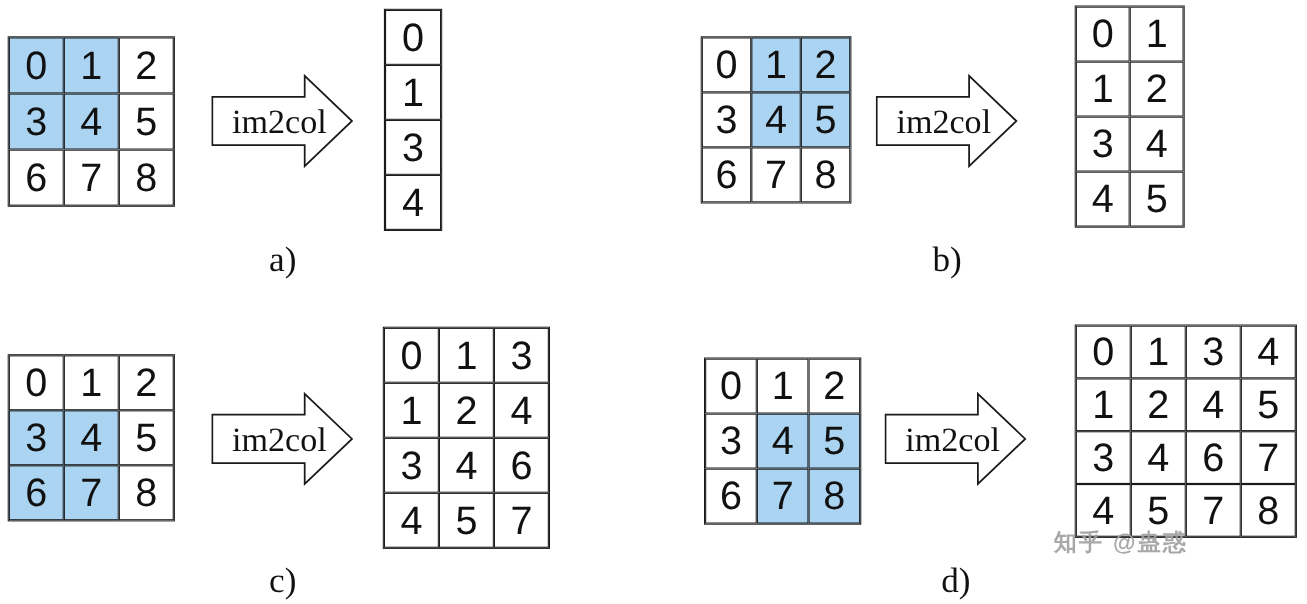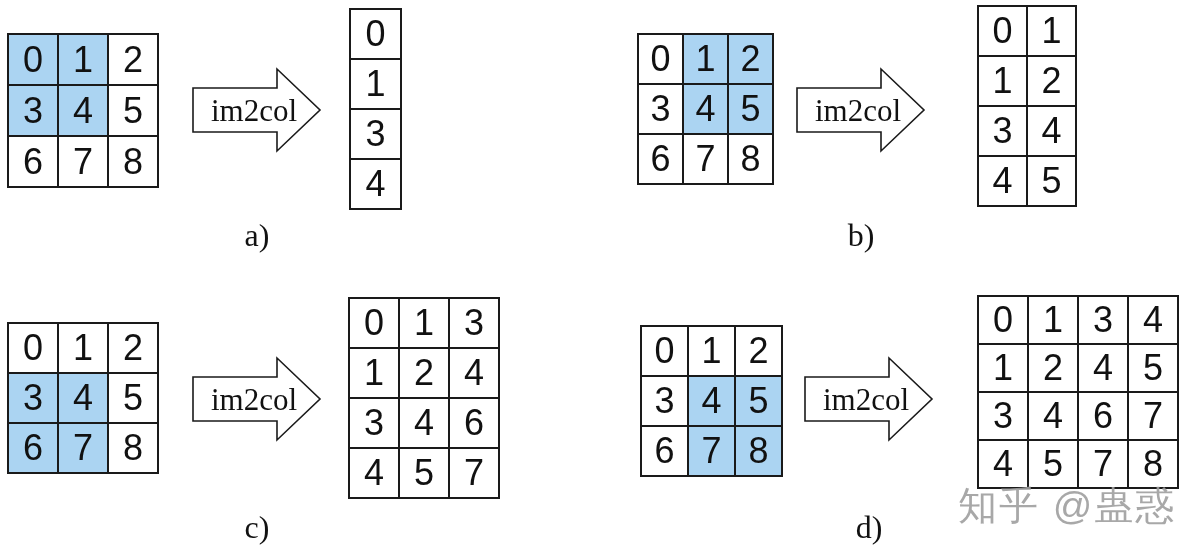--- a/index.html
+++ b/index.html
@@ -45,22 +45,22 @@
     text-align: center;
     font-family: "Liberation Serif", serif;
     font-size: 32px;
     line-height: 1;
     color: #111111;
   }
   .watermark {
     position: absolute;
     left: 958px;
     top: 479px;
-    font-size: 39px;
-    font-weight: normal;
+    font-size: 21px;
+    font-weight: bold;
     letter-spacing: 2px;
     color: rgba(158, 158, 158, 0.9);
     white-space: nowrap;
     z-index: 5;
   }
 </style>
 </head>
 <body>
 
 <div class="stage">

